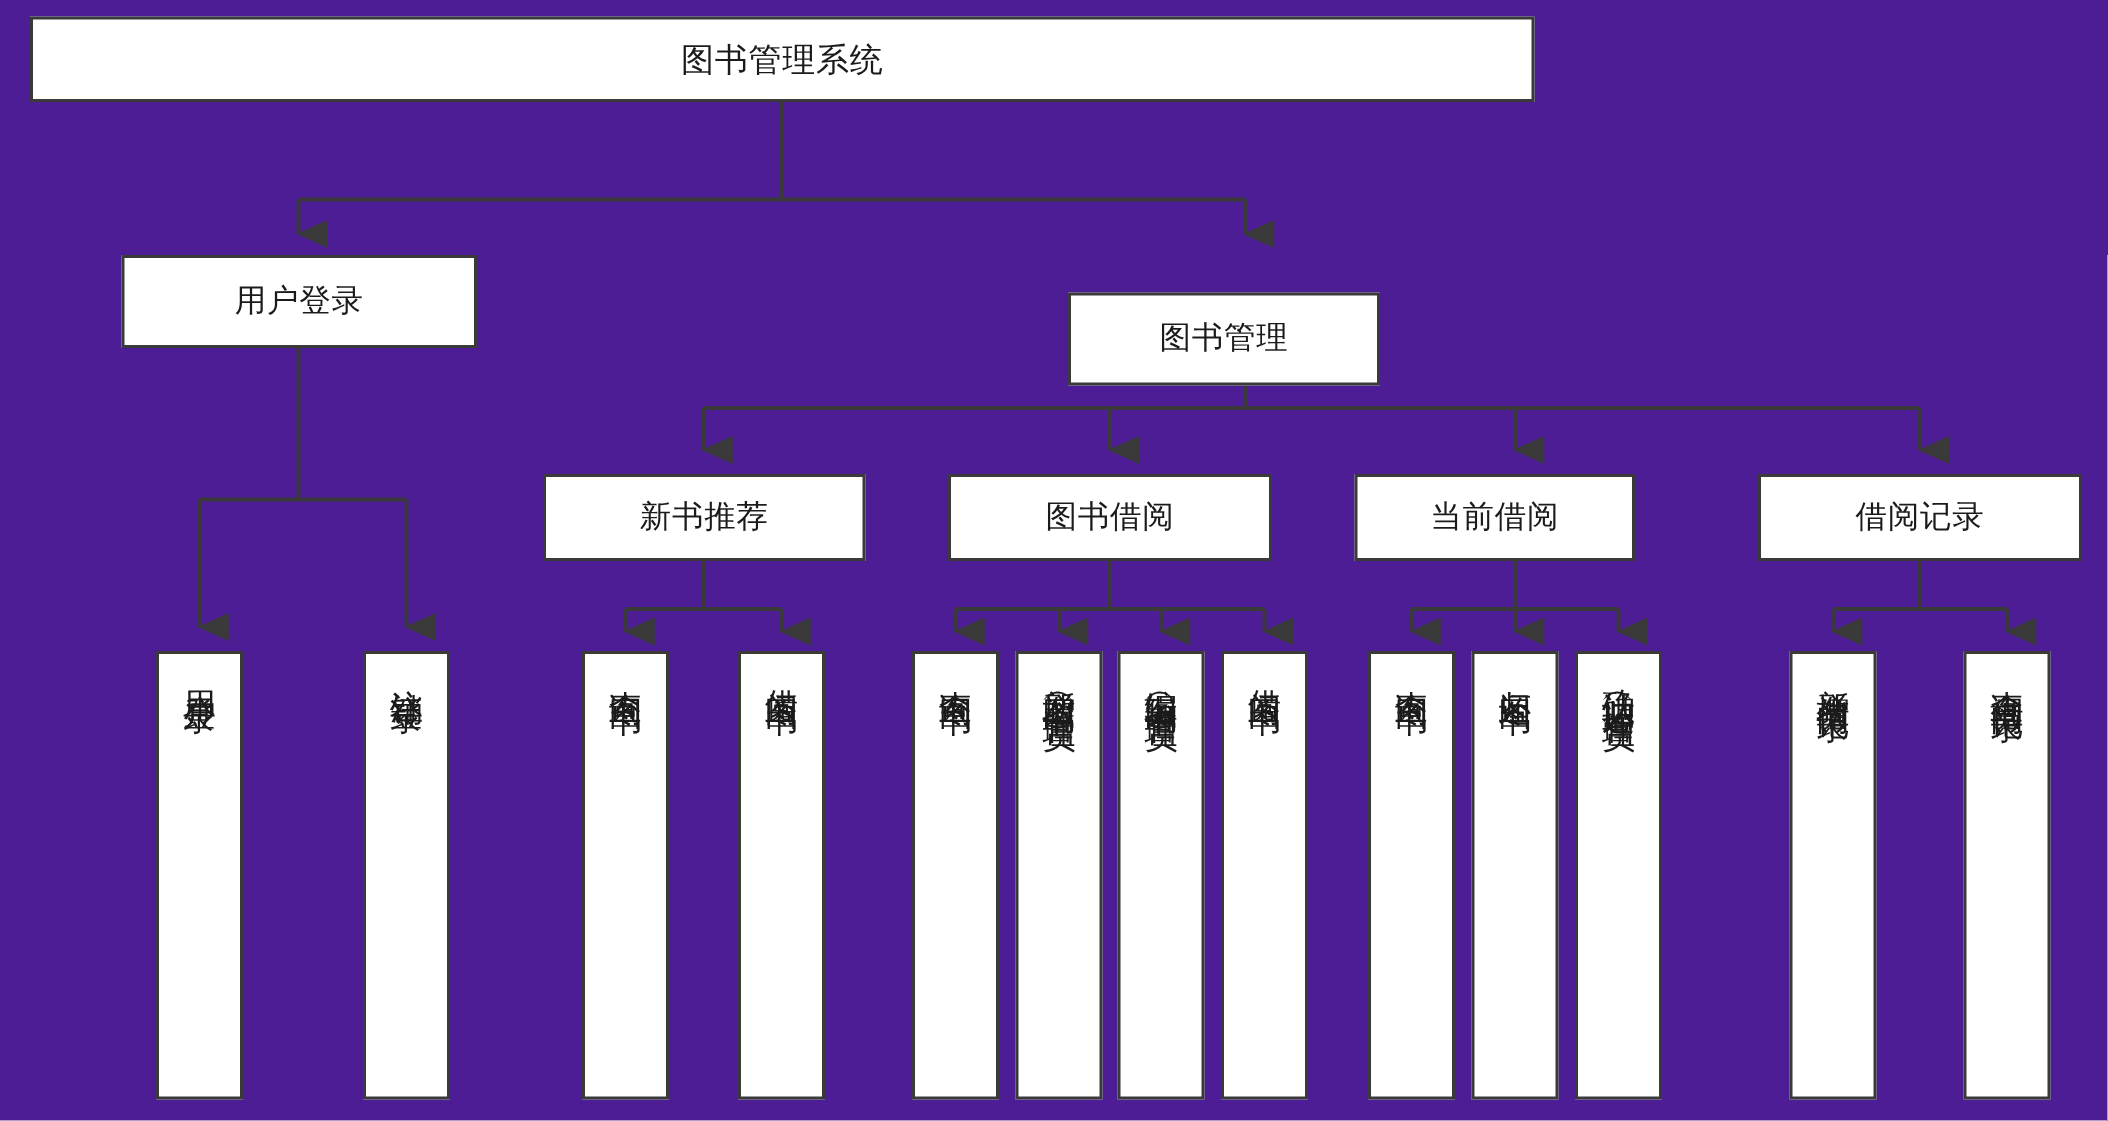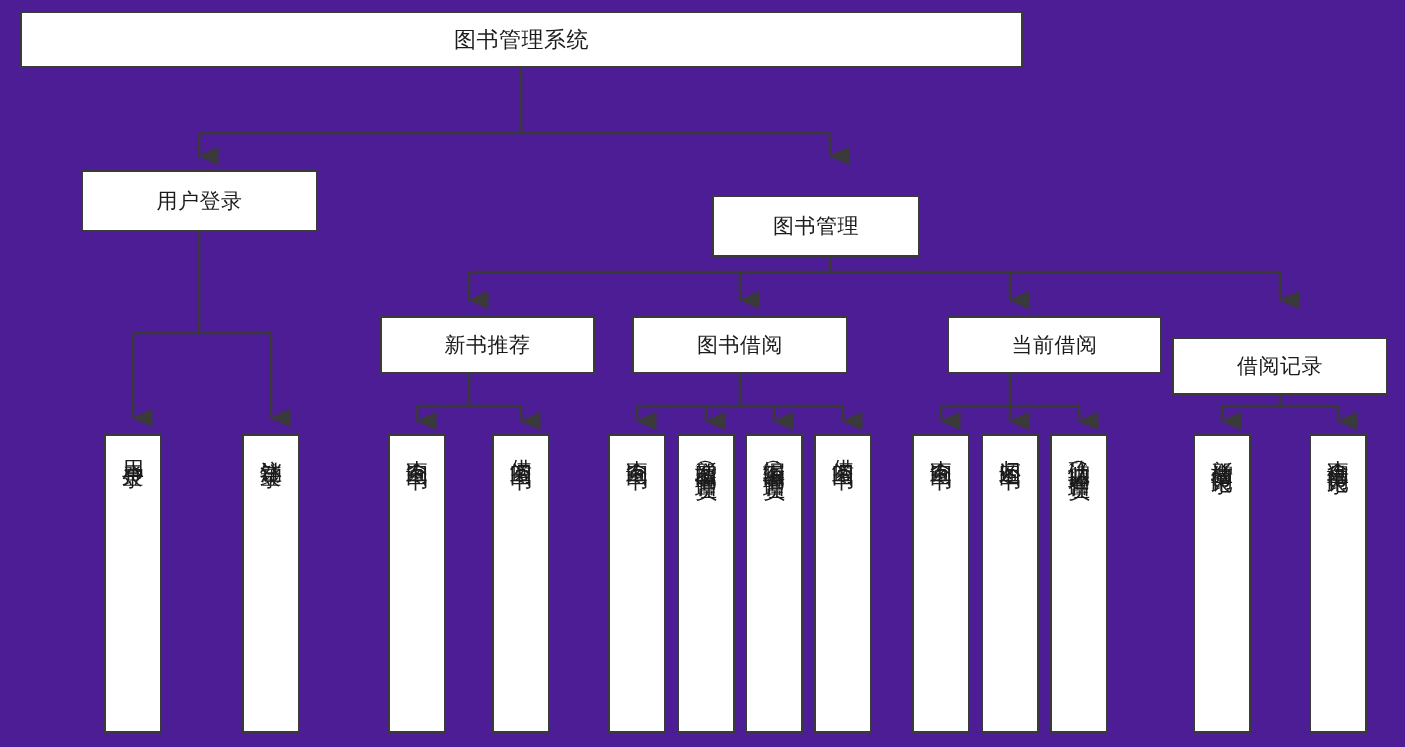--- a/index.html
+++ b/index.html
@@ -137,33 +137,33 @@
   </div>
 
   <div class="node horizontal" style="left:81px; top:170px; width:237px; height:62px;">
     <span class="label">用户登录</span>
   </div>
 
   <div class="node horizontal" style="left:712px; top:170px; width:208px; height:62px;margin-top:25px;">
     <span class="label">图书管理</span>
   </div>
 
-  <div class="node horizontal" style="left:380px; top:316px; width:215px; height:58px;">
+  <div class="node horizontal" style="left:362px; top:316px; width:215px; height:58px;">
     <span class="label">新书推荐</span>
   </div>
 
   <div class="node horizontal" style="left:632px; top:316px; width:216px; height:58px;justify-content:center;">
     <span class="label">图书借阅</span>
   </div>
 
-  <div class="node horizontal" style="left:903px; top:316px; width:215px; height:58px;margin-left:44px;">
+  <div class="node horizontal" style="left:903px; top:316px; width:187px; height:58px;">
     <span class="label">当前借阅</span>
   </div>
 
-  <div class="node horizontal" style="left:1172px; top:316px; width:216px; height:58px;margin-top:21px;">
+  <div class="node horizontal" style="left:1172px; top:316px; width:216px; height:58px;">
     <span class="label">借阅记录</span>
   </div>
 
   <div class="node vertical" style="left:104px; top:434px; width:58px; height:299px;">
     <span class="label">用户登录</span>
   </div>
 
   <div class="node vertical" style="left:242px; top:434px; width:58px; height:299px;">
     <span class="label">注销登录</span>
   </div>

